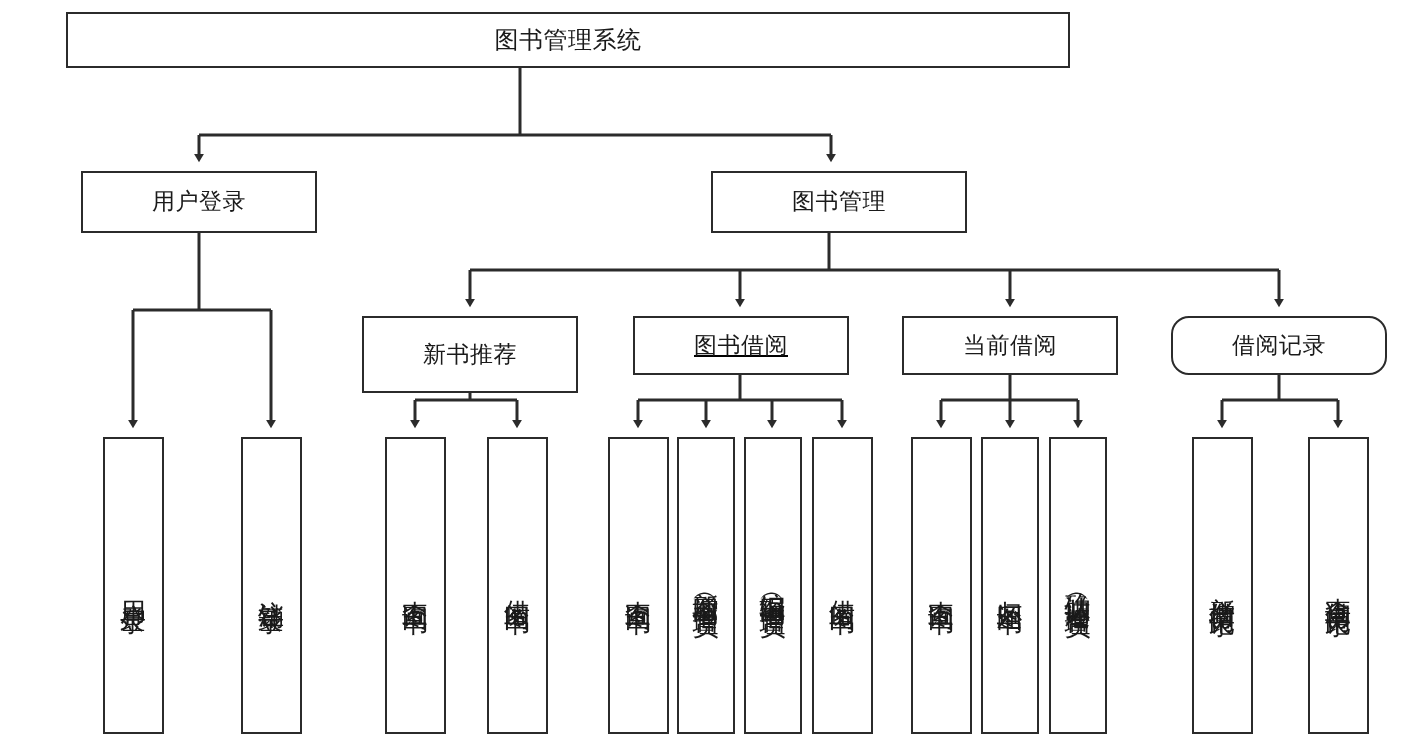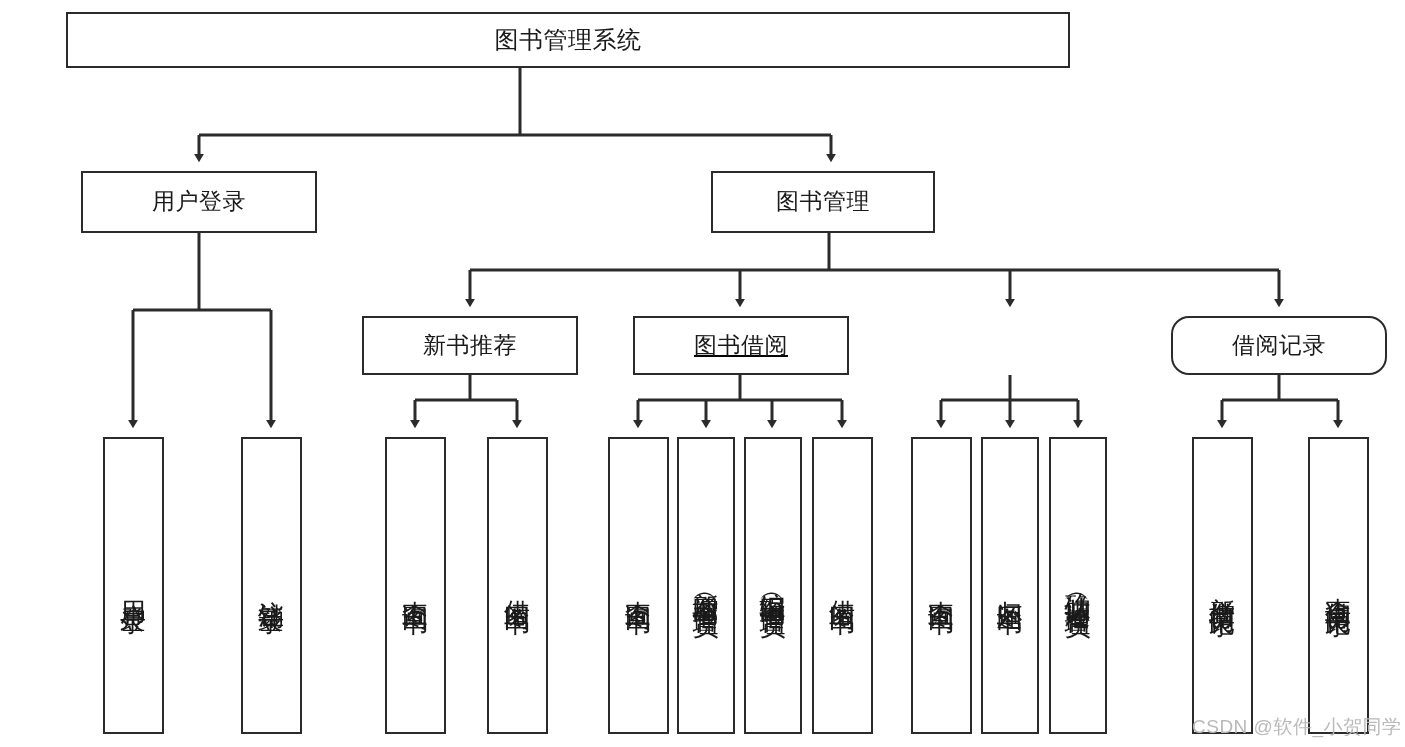--- a/index.html
+++ b/index.html
@@ -124,29 +124,32 @@
     </g>
   </svg>
 
   <div class="node horizontal root" style="left:18px; top:12px; width:1004px; height:56px;margin-left:48px;">
     <span class="node-label">图书管理系统</span>
   </div>
 
   <div class="node horizontal" style="left:81px; top:171px; width:236px; height:62px;">
     <span class="node-label">用户登录</span>
   </div>
-  <div class="node horizontal" style="left:711px; top:171px; width:224px; height:62px;">
+  <div class="node horizontal" style="left:711px; top:171px; width:256px; height:62px;">
     <span class="node-label">图书管理</span>
   </div>
 
-  <div class="node horizontal" style="left:362px; top:316px; width:216px; height:59px;">
+  <div class="node horizontal" style="left:362px; top:316px; width:216px; height:77px;">
     <span class="node-label">新书推荐</span>
   </div>
   <div class="node horizontal" style="left:633px; top:316px; width:216px; height:59px;text-decoration:underline;">
     <span class="node-label">图书借阅</span>
+  </div>
+  <div class="node horizontal" style="left:902px; top:316px; width:216px; height:59px;">
+    <span class="node-label">当前借阅</span>
   </div>
   <div class="node horizontal" style="left:1171px; top:316px; width:216px; height:59px;border-radius:18px;">
     <span class="node-label">借阅记录</span>
   </div>
 
   <div class="node vertical" style="left:103px; top:437px; width:61px; height:297px;">
     <span class="node-label">用户登录</span>
   </div>
   <div class="node vertical" style="left:241px; top:437px; width:61px; height:297px;">
     <span class="node-label">注销登录</span>
@@ -182,15 +185,14 @@
     <span class="node-label">确认归还（管理员）</span>
   </div>
 
   <div class="node vertical" style="left:1192px; top:437px; width:61px; height:297px;">
     <span class="node-label">新增借阅记录</span>
   </div>
   <div class="node vertical" style="left:1308px; top:437px; width:61px; height:297px;">
     <span class="node-label">查询借阅记录</span>
   </div>
 
-  <div class="watermark" style="left:1192px; top:714px;">CSDN @软件_小贺同学</div>
 
 </div>
 
 </body></html>

